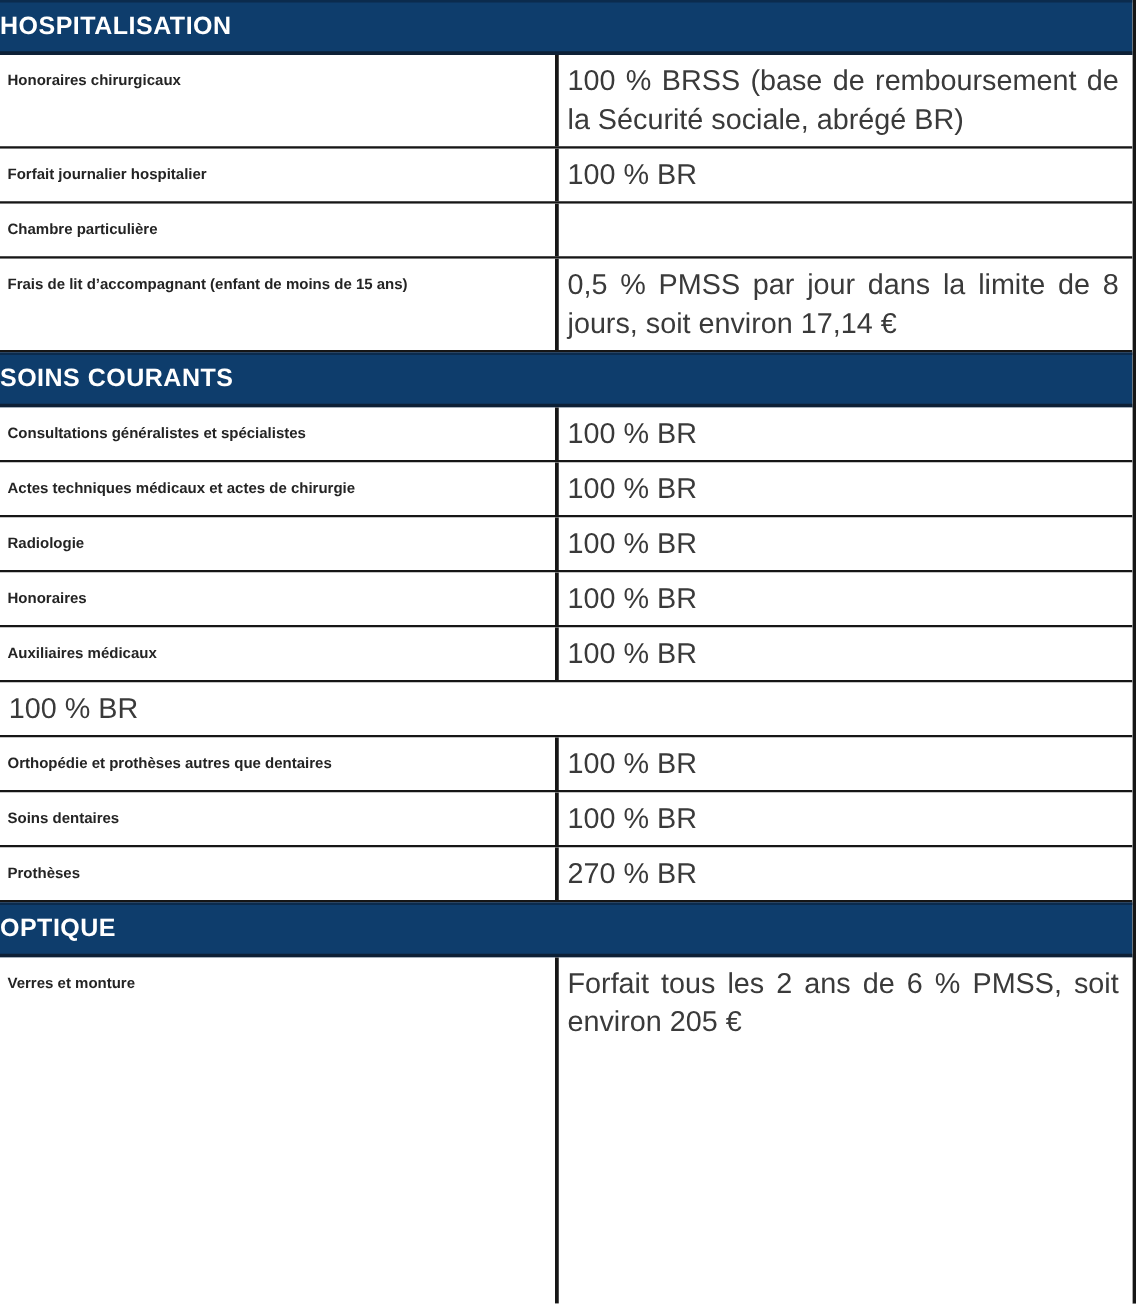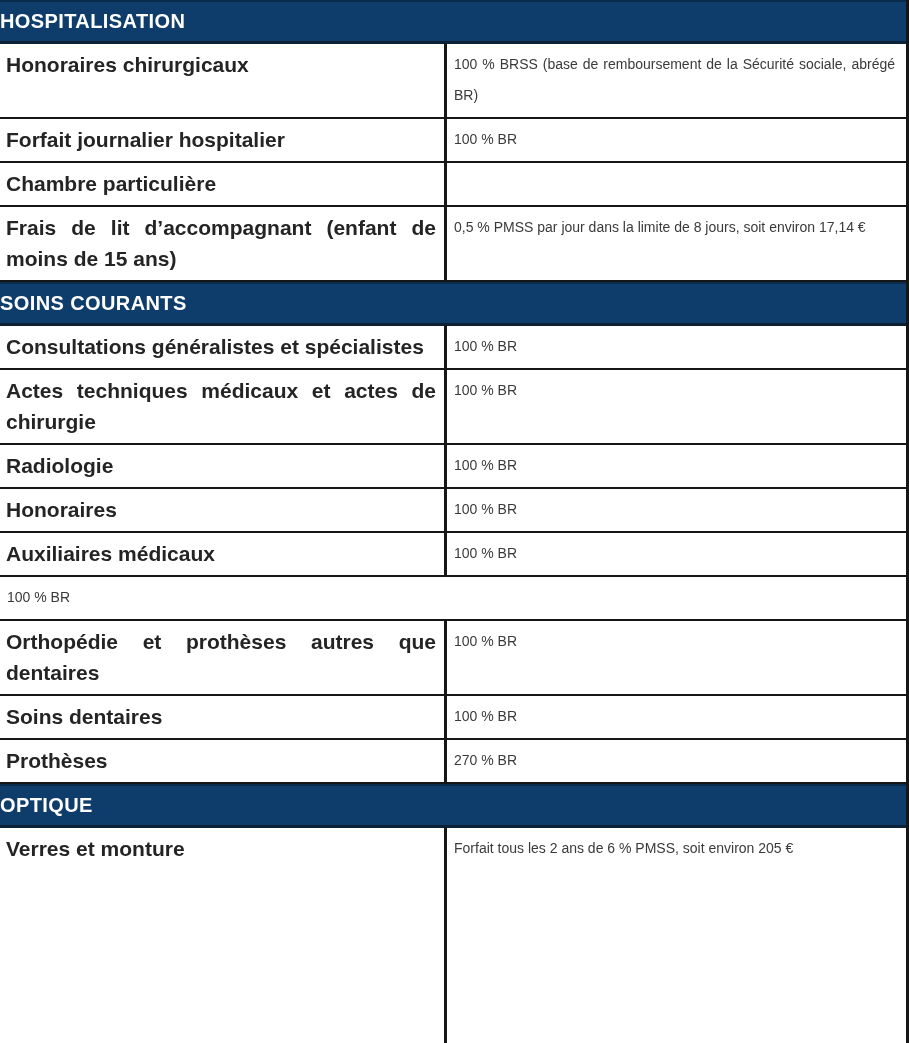--- a/index.html
+++ b/index.html
@@ -43,31 +43,31 @@
   .row.last {
     flex: 1 1 auto;
     border-bottom: none;
   }
   .cell-label {
     box-sizing: border-box;
     width: 447px;
     flex: 0 0 447px;
     border-right: 3px solid var(--border-dark, #161616);
     padding: 5px 8px 6px 6px;
-    font-size: 21px;
+    font-size: 12px;
     font-weight: bold;
     line-height: 31px;
     color: var(--label-text, #242424);
     text-align: justify;
   }
   .cell-value {
     box-sizing: border-box;
     flex: 1 1 auto;
     padding: 5px 11px 6px 7px;
-    font-size: 14px;
+    font-size: 23px;
     line-height: 31px;
     color: var(--value-text, #3a3a3a);
     text-align: justify;
   }
 </style>
 </head>
 <body>
 
 <div class="table-wrap">
 

